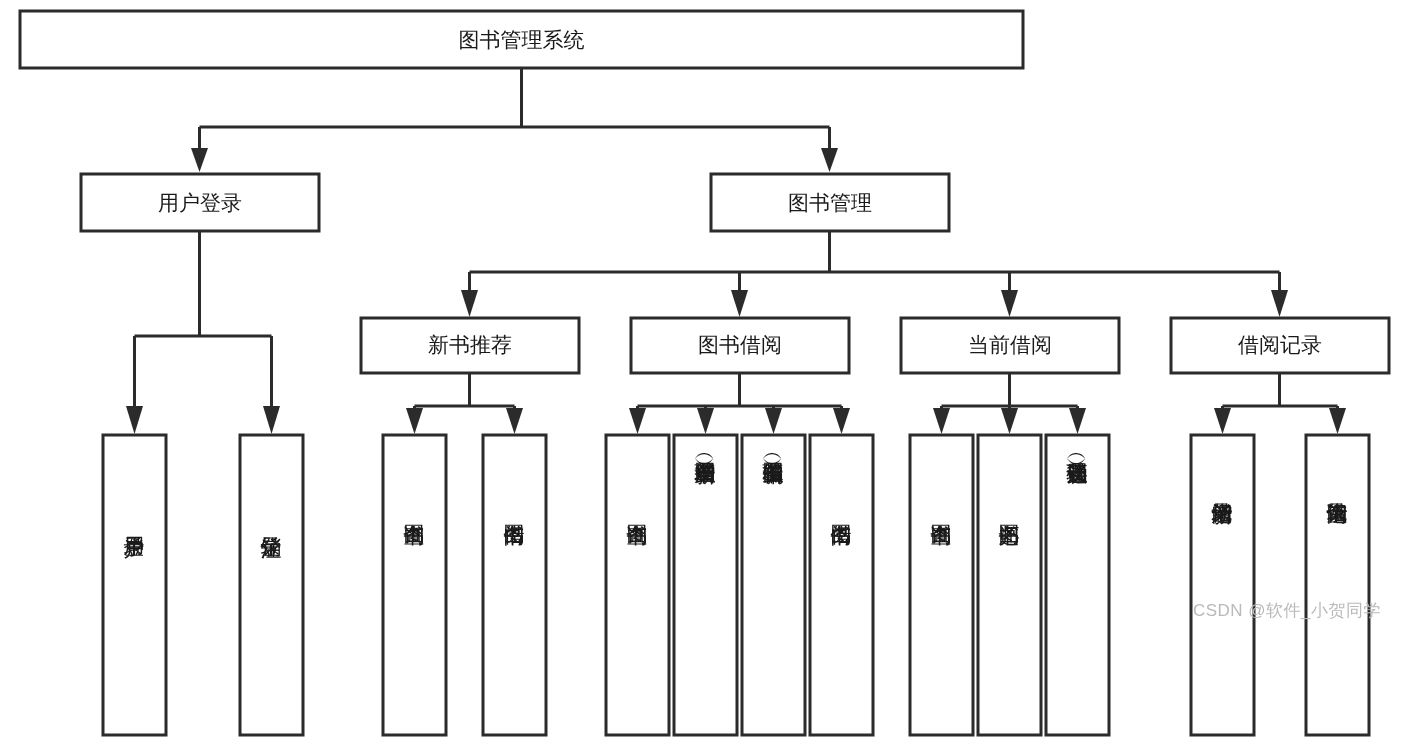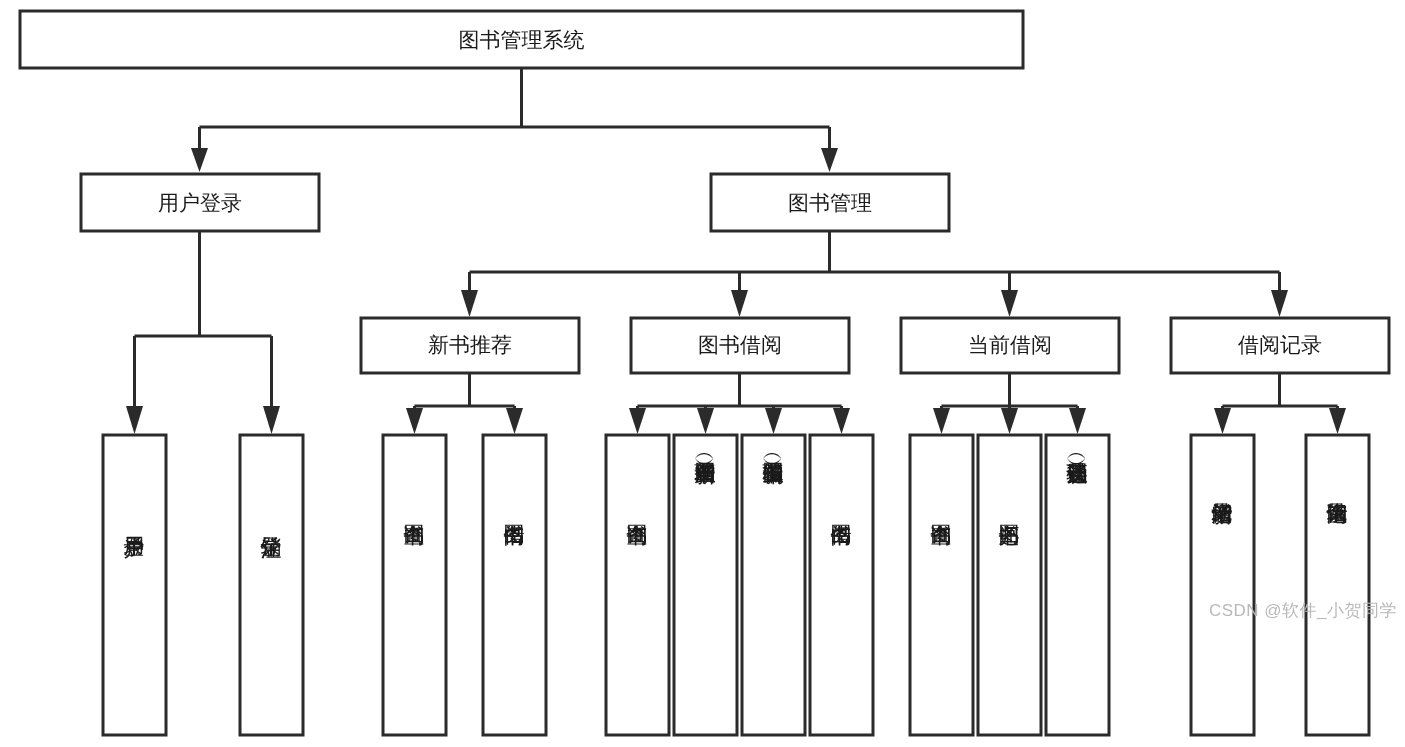--- a/index.html
+++ b/index.html
@@ -50,21 +50,21 @@
     dominant-baseline: middle;
   }
   .node-label-v {
     font-family: "Liberation Sans", "DejaVu Sans", sans-serif;
     font-size: 21px;
     fill: #1a1a1a;
     text-anchor: middle;
   }
   .watermark {
     position: absolute;
-    right: 8px;
+    right: 24px;
     bottom: 6px;
     font-family: "Liberation Sans", "DejaVu Sans", sans-serif;
     font-size: 17px;
     color: #b9b9b9;
     letter-spacing: 0.5px;
     white-space: nowrap;
     user-select: none;
   }
 </style>
 </head>

